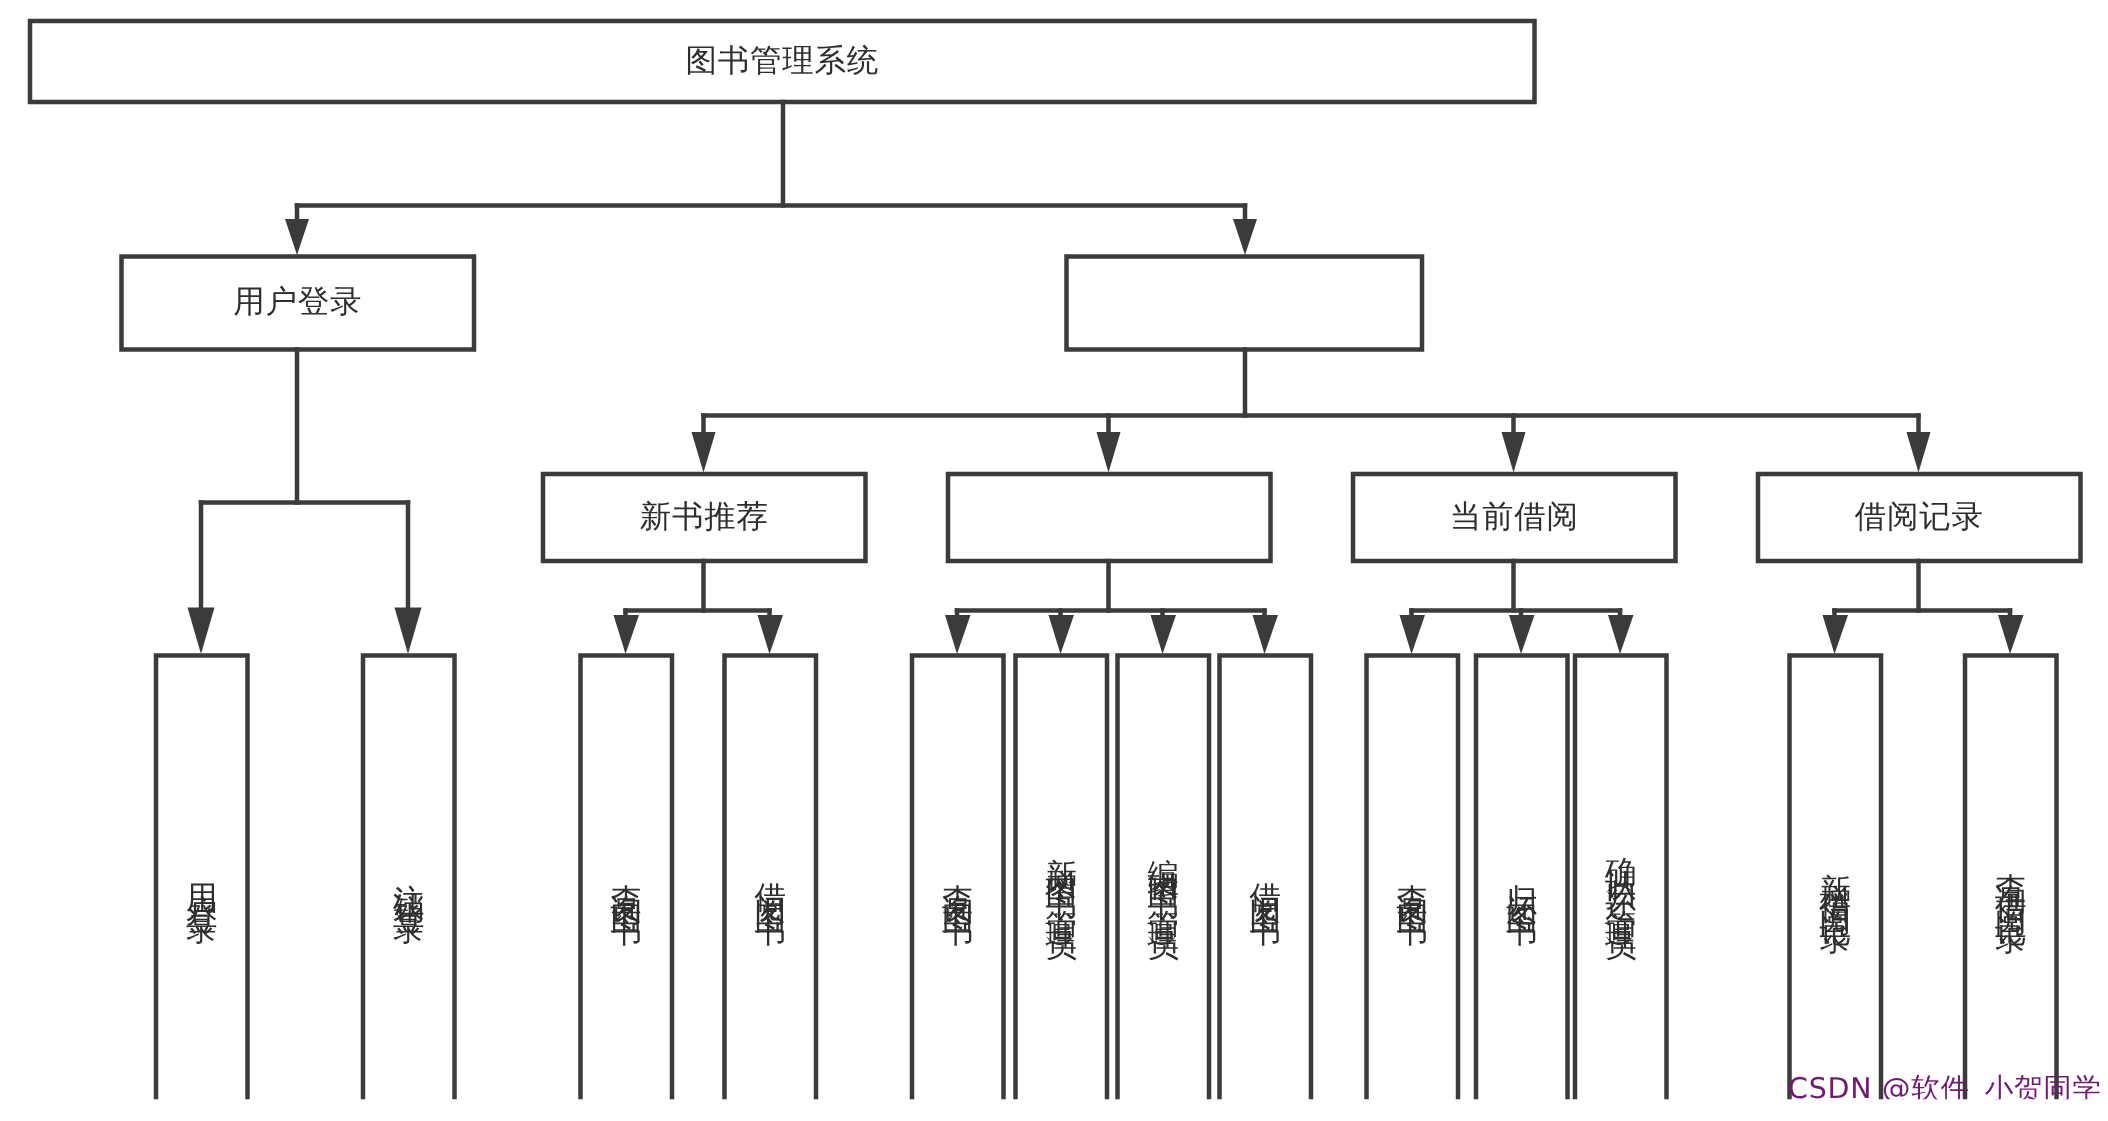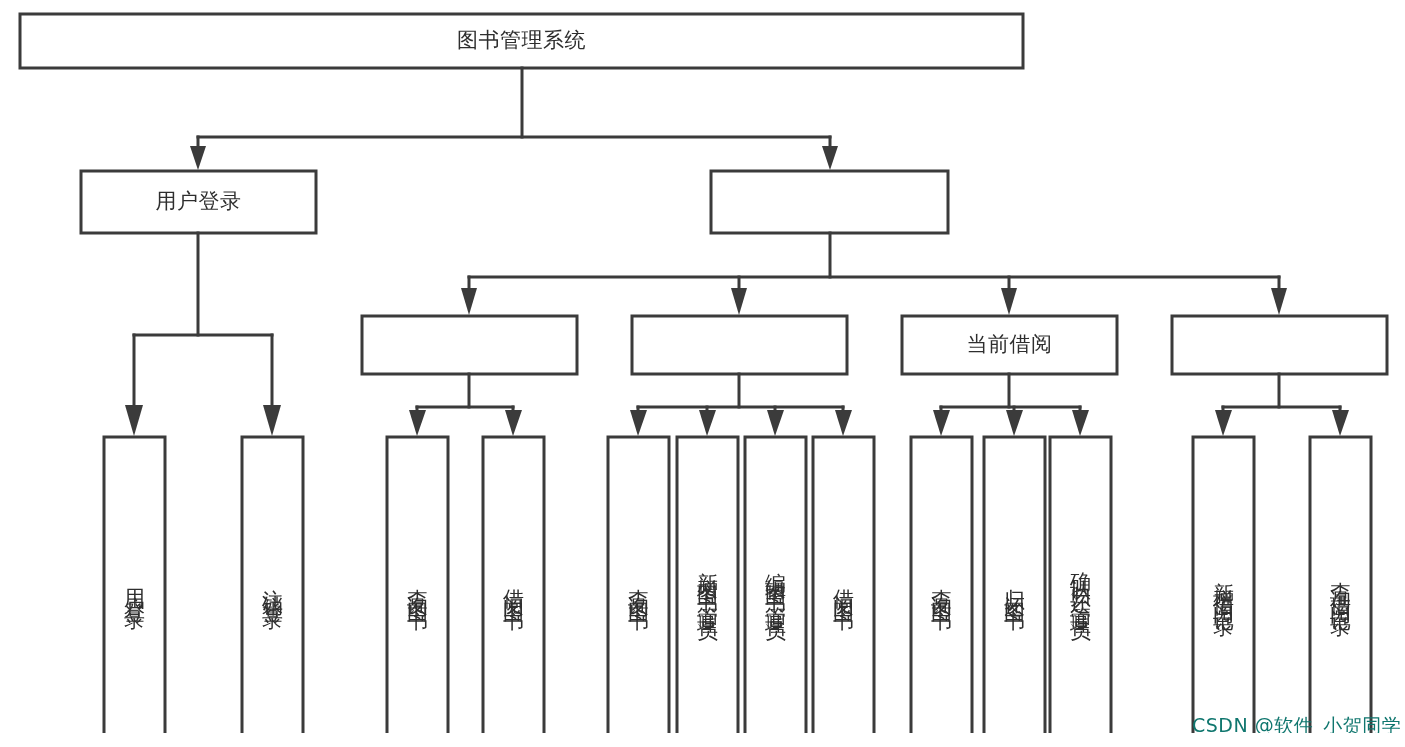--- a/index.html
+++ b/index.html
@@ -58,21 +58,21 @@
   .node-label.vertical {
     writing-mode: vertical-rl;
     text-orientation: upright;
     font-size: 21px;
     letter-spacing: 7px;
     line-height: 1.05;
     text-align: center;
   }
   .watermark {
     position: absolute;
-    color: #0f766e;
+    color: #701a75;
     font-size: 19px;
     font-family: "DejaVu Sans", "Liberation Sans", sans-serif;
     white-space: nowrap;
     letter-spacing: 0.5px;
   }
 </style>
 </head>
 <body>
 
 <div id="diagram-root">
@@ -165,21 +165,23 @@
     <path class="connector" d="M 1340 407 L 1340 414"></path>
     <polygon class="arrow-head" points="1215,410 1232,410 1223,436"></polygon>
     <polygon class="arrow-head" points="1332,410 1349,410 1340,436"></polygon>
 
   </svg>
 
   <div class="node-label horizontal" style="left:20px; top:14px; width:1003px; height:54px;">图书管理系统</div>
 
   <div class="node-label horizontal" style="left:81px; top:171px; width:235px; height:62px;">用户登录</div>
 
+  <div class="node-label horizontal" style="left:362px; top:316px; width:215px; height:58px;">新书推荐</div>
   <div class="node-label horizontal" style="left:902px; top:316px; width:215px; height:58px;">当前借阅</div>
+  <div class="node-label horizontal" style="left:1172px; top:316px; width:215px; height:58px;">借阅记录</div>
 
   <div class="node-label vertical" style="left:104px; top:437px; width:61px; height:298px;">用户登录</div>
   <div class="node-label vertical" style="left:242px; top:437px; width:61px; height:298px;">注销登录</div>
 
   <div class="node-label vertical" style="left:387px; top:437px; width:61px; height:298px;">查询图书</div>
   <div class="node-label vertical" style="left:483px; top:437px; width:61px; height:298px;">借阅图书</div>
 
   <div class="node-label vertical" style="left:608px; top:437px; width:61px; height:298px;">查询图书</div>
   <div class="node-label vertical" style="left:677px; top:437px; width:61px; height:298px;">新增图书（管理员）</div>
   <div class="node-label vertical" style="left:745px; top:437px; width:61px; height:298px;">编辑图书（管理员）</div>

